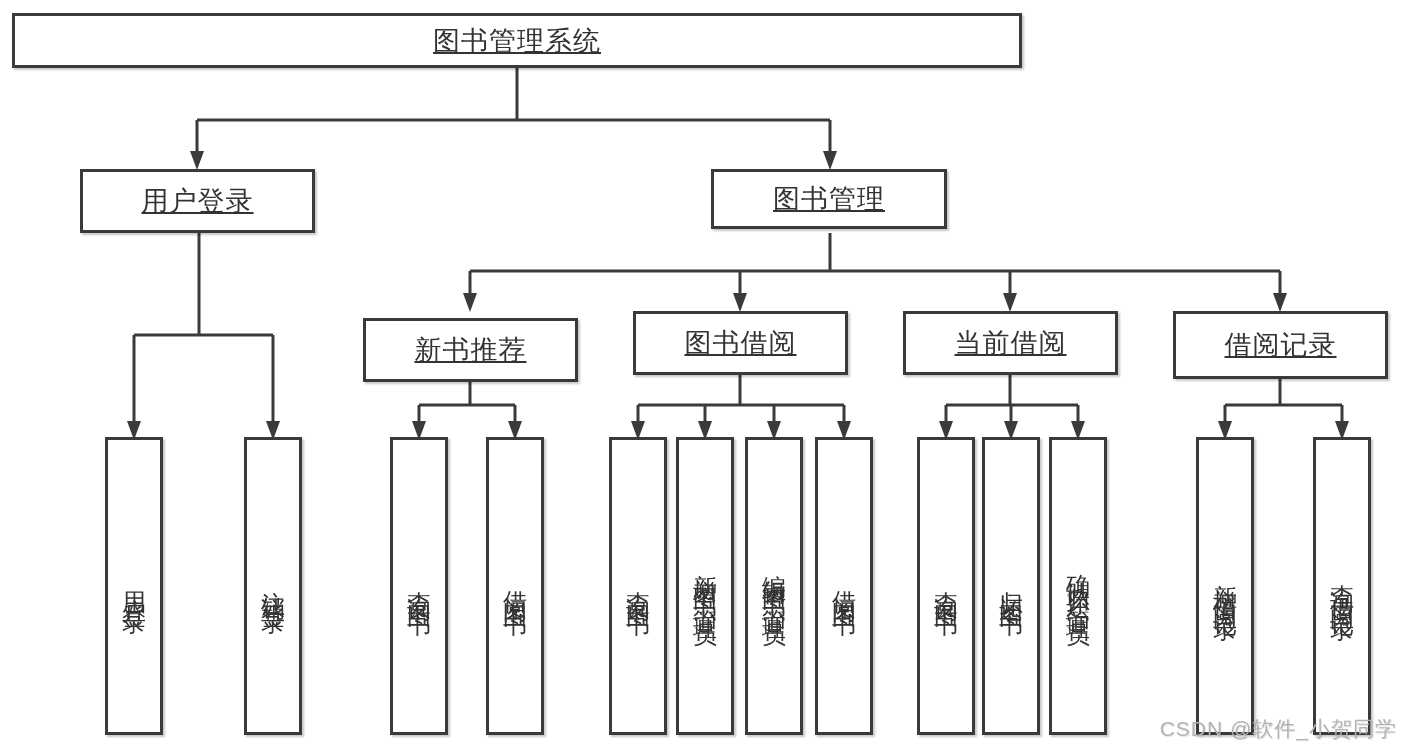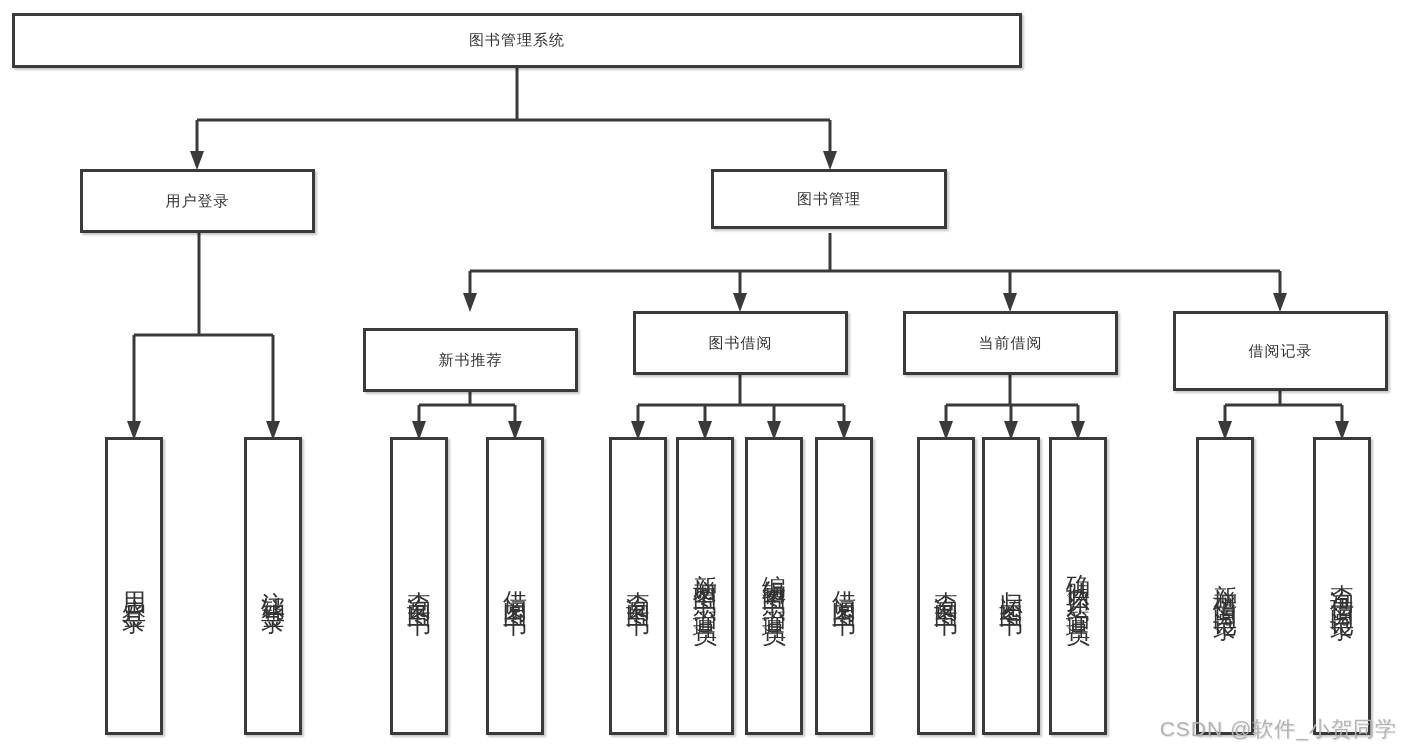--- a/index.html
+++ b/index.html
@@ -28,24 +28,25 @@
     box-sizing: border-box;
     background: #ffffff;
     border: 3px solid #3a3a3a;
     box-shadow: 2px 2px 2px rgba(0,0,0,0.22);
     display: flex;
     align-items: center;
     justify-content: center;
     text-align: center;
   }
   .box.h span {
-    font-size: 15px;
+    font-size: 27px;
     letter-spacing: 1px;
     color: #333333;
     white-space: nowrap;
+    text-decoration: underline;
   }
   .box.v span {
     writing-mode: vertical-rl;
     text-orientation: mixed;
     font-size: 24px;
     letter-spacing: 7px;
     color: #333333;
     line-height: 1;
   }
   .watermark {
@@ -136,30 +137,30 @@
     <span>图书管理系统</span>
   </div>
 
   <div class="box h" style="left:80px; top:169px; width:235px; height:64px;">
     <span>用户登录</span>
   </div>
   <div class="box h" style="left:711px; top:169px; width:236px; height:60px;">
     <span>图书管理</span>
   </div>
 
-  <div class="box h" style="left:363px; top:328px; width:215px; height:64px;">
+  <div class="box h" style="left:363px; top:318px; width:215px; height:64px;">
     <span>新书推荐</span>
   </div>
   <div class="box h" style="left:903px; top:311px; width:215px; height:64px;">
     <span>当前借阅</span>
   </div>
   <div class="box h" style="left:633px; top:311px; width:215px; height:64px;">
     <span>图书借阅</span>
   </div>
-  <div class="box h" style="left:1173px; top:311px; width:215px; height:80px;">
+  <div class="box h" style="left:1173px; top:311px; width:215px; height:68px;">
     <span>借阅记录</span>
   </div>
 
   <div class="box v" style="left:105px; top:437px; width:58px; height:298px;">
     <span>用户登录</span>
   </div>
   <div class="box v" style="left:244px; top:437px; width:58px; height:298px;">
     <span>注销登录</span>
   </div>
 

